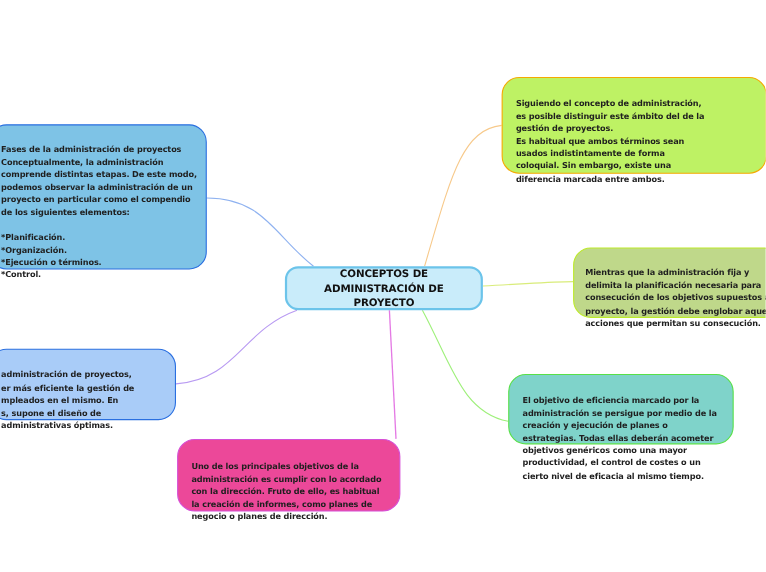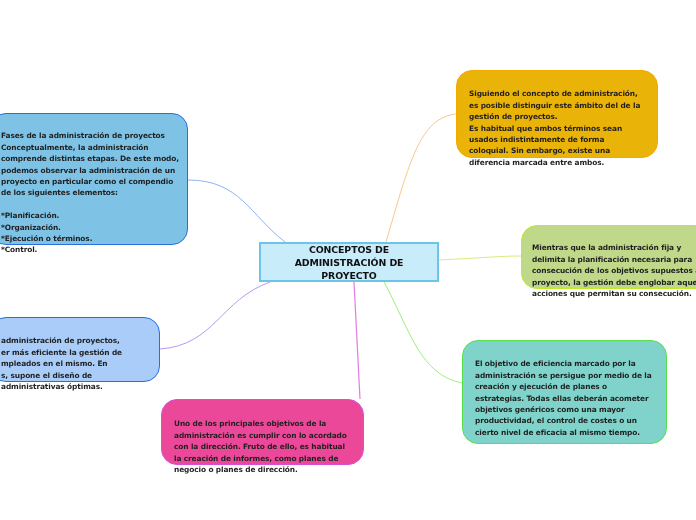--- a/index.html
+++ b/index.html
@@ -10,30 +10,30 @@
     }
     svg.connectors { position: absolute; left: 0; top: 0; width: 696px; height: 520px; }
     .node {
       position: absolute; box-sizing: border-box;
       font-size: 7.4px; line-height: 11.4px; font-weight: bold; color: #1f1f1f;
       border-radius: 16px; border: 1.5px solid; white-space: pre-line;
       letter-spacing: -0.1px;
     }
     .center {
       left: 259px; top: 242px; width: 180px; height: 40px;
-      background: #c9ecfa; border: 2px solid #6cc4ea; border-radius: 0;
+      background: #c9ecfa; border: 2px solid #6cc4ea; border-radius: 12px;
       font-size: 9.4px; line-height: 13px; text-align: center; color: #111;
       display: flex; align-items: center; justify-content: center;
       padding: 0 6px; font-weight: bold;
     }
     .n-left-top { left: -10px; top: 113px; width: 198px; height: 132px; background: #7ec3e6; border-color: #2a6fe0; padding: 5px 6px 0 10px; }
     .n-left-mid { left: -10px; top: 317px; width: 170px; height: 65px; background: #a9ccf8; border-color: #2a6fe0; padding: 6px 6px 0 10px; }
-    .n-top-right { left: 456px; top: 70px; width: 202px; height: 88px; background: #eab308; border-color: #f6a800; padding: 6px 6px 0 12px; }
+    .n-top-right { left: 456px; top: 70px; width: 241px; height: 88px; background: #bef264; border-color: #f6a800; padding: 6px 6px 0 12px; }
     .n-right-mid { left: 521px; top: 225px; width: 190px; height: 64px; background: #bfd88a; border-color: #bdea2a; padding: 5px 4px 0 10px; }
-    .n-bot-right { left: 462px; top: 340px; width: 205px; height: 104px; background: #7fd3ca; border-color: #58e048; padding: 6px 2px 0 12px; }
+    .n-bot-right { left: 462px; top: 340px; width: 205px; height: 64px; background: #7fd3ca; border-color: #58e048; padding: 6px 2px 0 12px; }
     .n-bottom { left: 161px; top: 399px; width: 203px; height: 66px; background: #ec4899; border-color: #d64fd6; padding: 7px 6px 0 12px; }
     .node-text { display: block; }
   </style>
 </head>
 <body>
 
 <svg class="connectors" viewBox="0 0 696 520">
   <path d="M188 180 C 240 180, 250 215, 285 242" stroke="#8fb2f0" stroke-width="1" fill="none"></path>
   <path d="M160 349 C 215 345, 220 300, 270 282" stroke="#b89af2" stroke-width="1" fill="none"></path>
   <path d="M386 242 C 410 160, 420 118, 456 114" stroke="#f7c98a" stroke-width="1" fill="none"></path>

